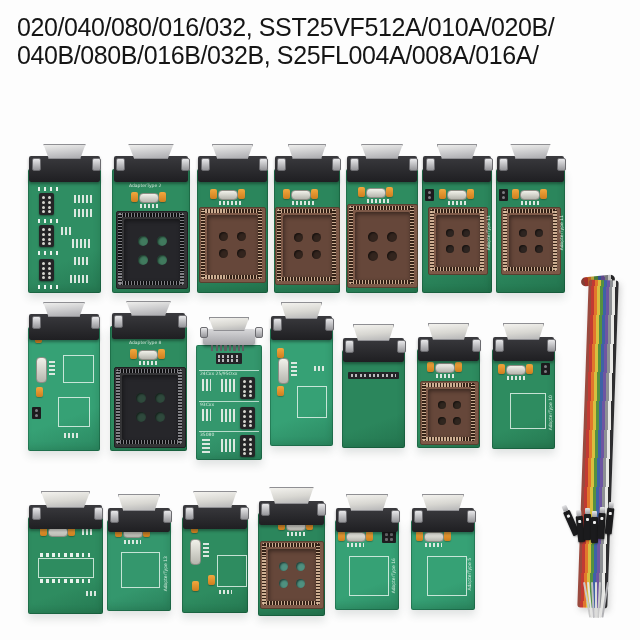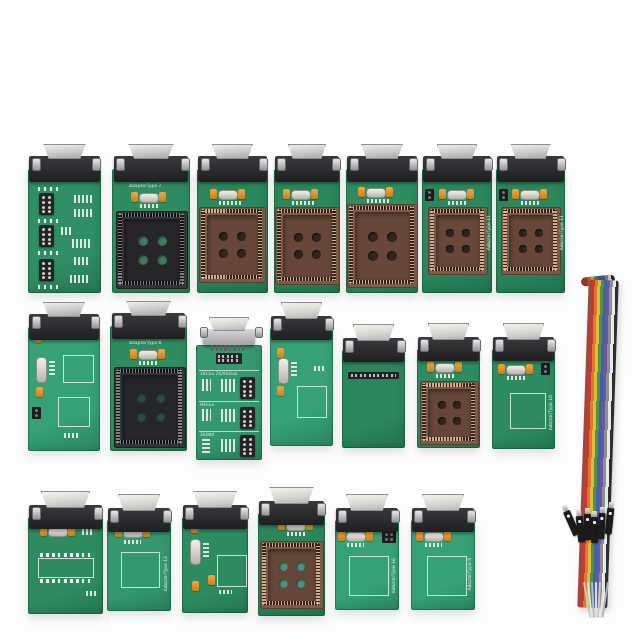--- a/index.html
+++ b/index.html
@@ -51,20 +51,22 @@
   .dupont{position:absolute;width:7px;height:26px;border-radius:1px;box-shadow:0 1px 2px rgba(0,0,0,.4);}
   .crimp{position:absolute;left:1px;top:-6px;width:5px;height:6px;background:linear-gradient(#e6e6e8,#9c9ca0);border-radius:1px;}
   .dupont .hole{position:absolute;left:2px;top:4px;width:3px;height:3px;background:#efefef;border-radius:1px;}
   .fray{position:absolute;width:2px;border-radius:1px;}
 </style>
 </head>
 <body>
 
 <div class="stage">
   <div class="headline">
+    <div>020/040/080/016/032, SST25VF512A/010A/020B/</div>
+    <div>040B/080B/016B/032B, S25FL004A/008A/016A/</div>
   </div>
   <div id="boards-layer">
       <div class="board" style="left: 28px; top: 143px; width: 73px; height: 150px; position: absolute;">
         <div class="pcb" style="top: 26px; background: linear-gradient(160deg, rgb(47, 142, 99) 0%, rgb(47, 142, 99) 70%, rgba(10, 60, 35, 0.25) 100%), rgb(47, 142, 99);"></div>
         <div class="dsub" style="left: 0px; top: 0px; width: 73px; height: 42px; position: absolute;">
           <div class="dsub-body" style="left: 1.46px; top: 13px; width: 70.08px; height: 26px; position: absolute;"></div>
           <div class="dsub-face" style="left: 15.33px; top: 1px; width: 42.34px; height: 15px; position: absolute;"></div>
           <div class="dsub-screw" style="left: 3.65px; top: 15px; width: 7px; height: 11px; position: absolute;"></div>
           <div class="dsub-screw" style="left: 64.24px; top: 15px; width: 7px; height: 11px; position: absolute;"></div>
         </div>

